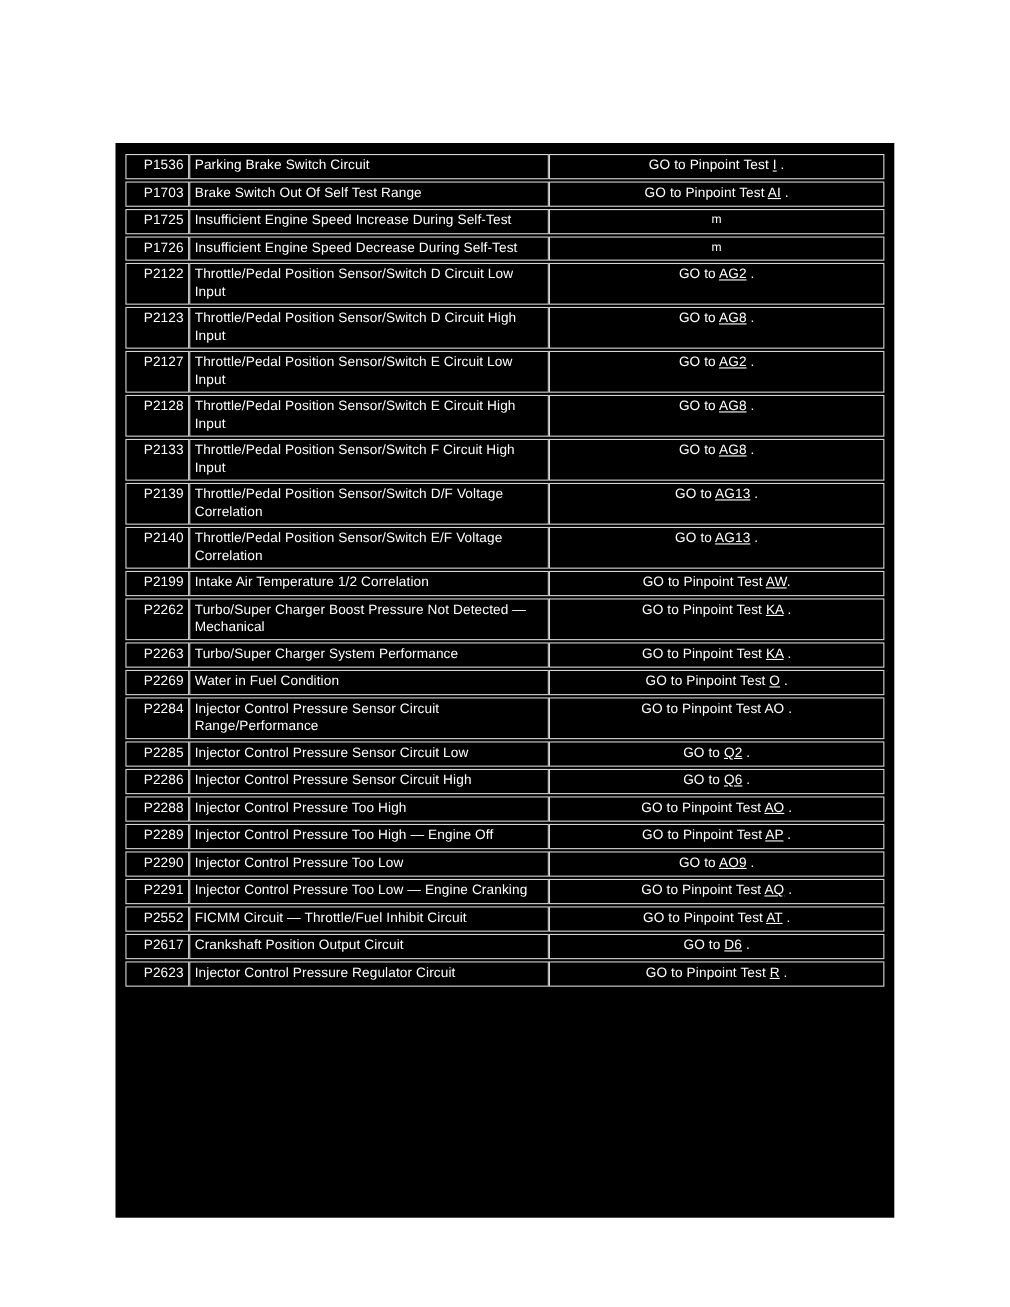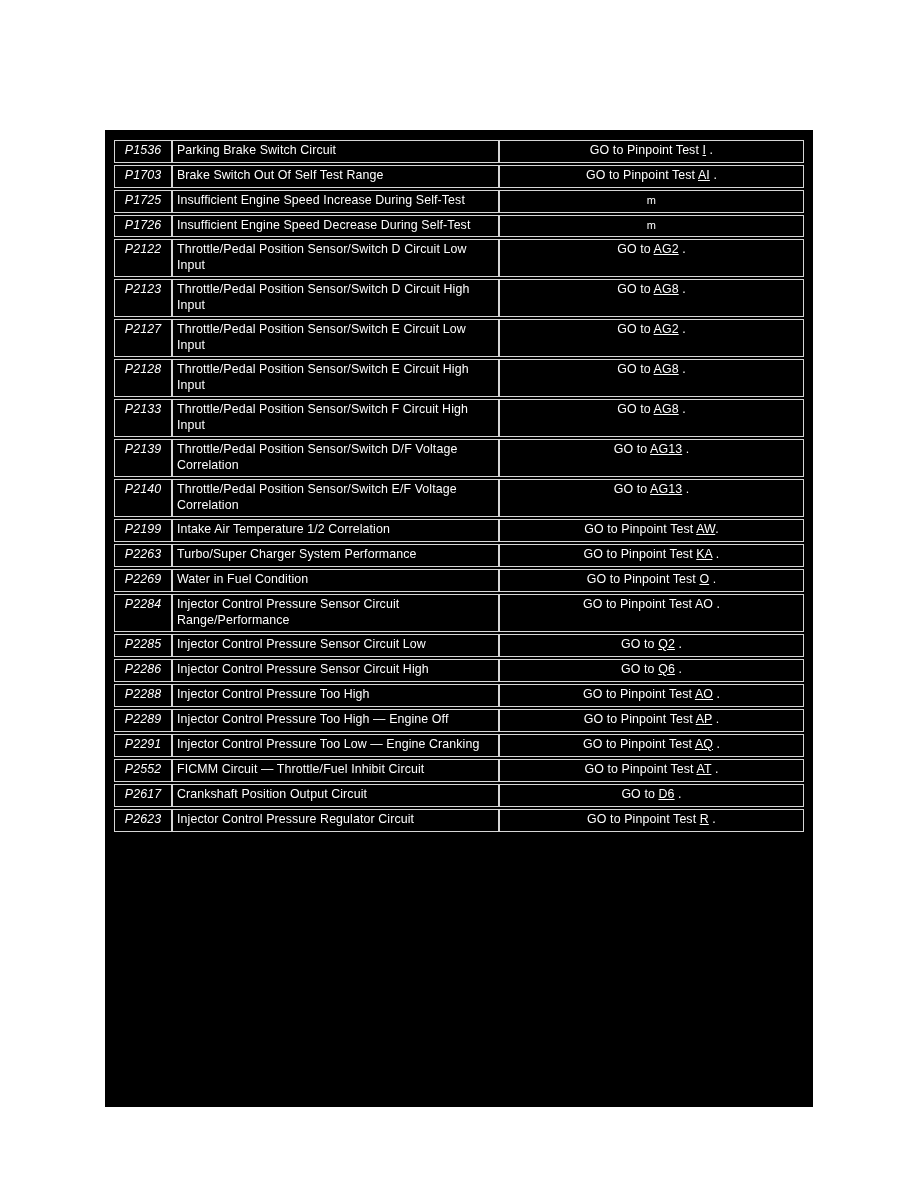--- a/index.html
+++ b/index.html
@@ -47,24 +47,23 @@
     letter-spacing: 0.1px;
     box-sizing: border-box;
   }
 
   
   col.col-code  { width: 58px; }
   col.col-desc  { width: 327px; }
   col.col-act   { width: 305px; }
 
   td.cell-code {
-    text-align: center;
+    text-align: right;
     white-space: nowrap;
     padding-left: 5px;
-    font-style: italic;
   }
   td.cell-desc {
     text-align: left;
   }
   td.cell-action {
     text-align: center;
     padding-left: 3px;
     padding-right: 3px;
   }
 
@@ -152,20 +151,25 @@
         <tr class="h2">
           <td class="cell-code">P2140</td>
           <td class="cell-desc">Throttle/Pedal Position Sensor/Switch E/F Voltage Correlation</td>
           <td class="cell-action"><span>GO to </span><span class="uline">AG13</span><span> .</span></td>
         </tr>
         <tr class="h1">
           <td class="cell-code">P2199</td>
           <td class="cell-desc">Intake Air Temperature 1/2 Correlation</td>
           <td class="cell-action"><span>GO to Pinpoint Test </span><span class="uline">AW</span><span>.</span></td>
         </tr>
+        <tr class="h2">
+          <td class="cell-code">P2262</td>
+          <td class="cell-desc">Turbo/Super Charger Boost Pressure Not Detected — Mechanical</td>
+          <td class="cell-action"><span>GO to Pinpoint Test </span><span class="uline">KA</span><span> .</span></td>
+        </tr>
         <tr class="h1">
           <td class="cell-code">P2263</td>
           <td class="cell-desc">Turbo/Super Charger System Performance</td>
           <td class="cell-action"><span>GO to Pinpoint Test </span><span class="uline">KA</span><span> .</span></td>
         </tr>
         <tr class="h1">
           <td class="cell-code">P2269</td>
           <td class="cell-desc">Water in Fuel Condition</td>
           <td class="cell-action"><span>GO to Pinpoint Test </span><span class="uline">O</span><span> .</span></td>
         </tr>
@@ -187,20 +191,25 @@
         <tr class="h1">
           <td class="cell-code">P2288</td>
           <td class="cell-desc">Injector Control Pressure Too High</td>
           <td class="cell-action"><span>GO to Pinpoint Test </span><span class="uline">AO</span><span> .</span></td>
         </tr>
         <tr class="h1">
           <td class="cell-code">P2289</td>
           <td class="cell-desc">Injector Control Pressure Too High — Engine Off</td>
           <td class="cell-action"><span>GO to Pinpoint Test </span><span class="uline">AP</span><span> .</span></td>
         </tr>
+        <tr class="h1">
+          <td class="cell-code">P2290</td>
+          <td class="cell-desc">Injector Control Pressure Too Low</td>
+          <td class="cell-action"><span>GO to </span><span class="uline">AO9</span><span> .</span></td>
+        </tr>
         <tr class="h2">
           <td class="cell-code">P2291</td>
           <td class="cell-desc">Injector Control Pressure Too Low — Engine Cranking</td>
           <td class="cell-action"><span>GO to Pinpoint Test </span><span class="uline">AQ</span><span> .</span></td>
         </tr>
         <tr class="h1">
           <td class="cell-code">P2552</td>
           <td class="cell-desc">FICMM Circuit — Throttle/Fuel Inhibit Circuit</td>
           <td class="cell-action"><span>GO to Pinpoint Test </span><span class="uline">AT</span><span> .</span></td>
         </tr>

